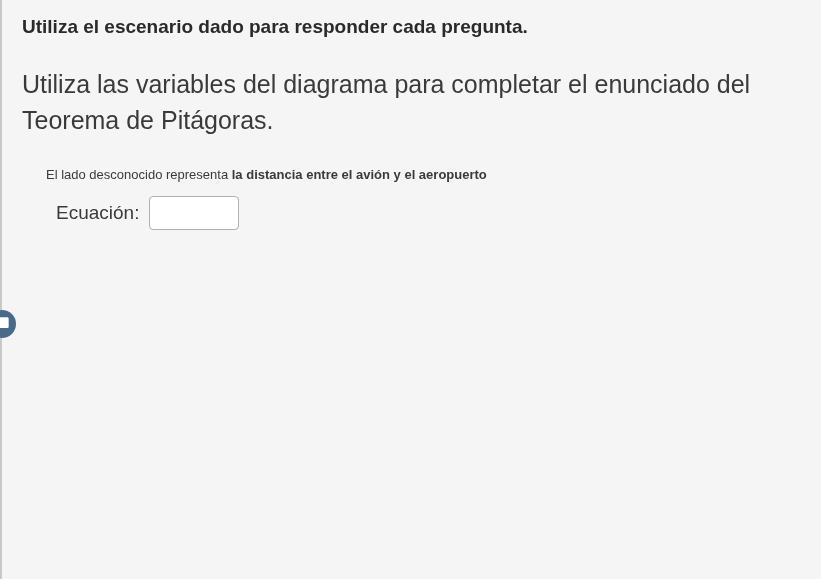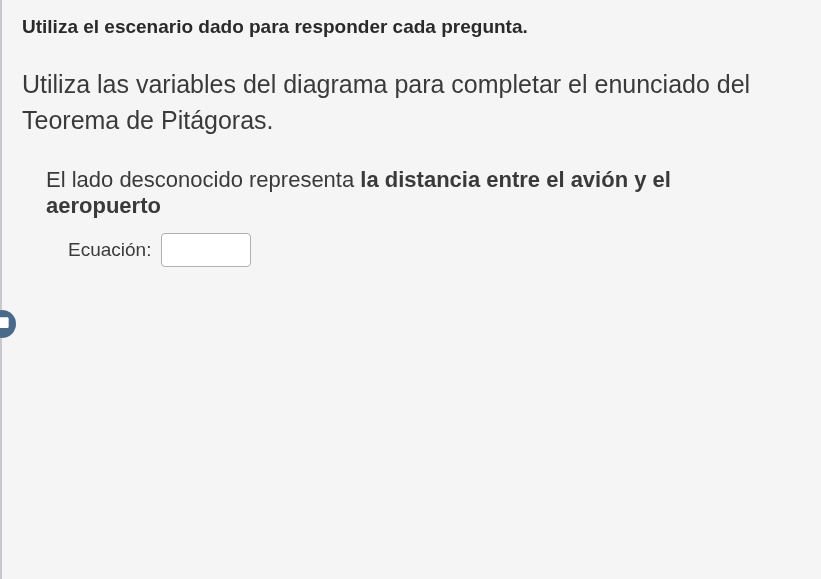--- a/index.html
+++ b/index.html
@@ -71,21 +71,21 @@
       width: 90px;
       height: 34px;
       border: 1.5px solid #b0b0b4;
       border-radius: 4px;
       background: #ffffff;
       font-size: 16px;
       padding: 4px 8px;
       outline: none;
     }
     .sub-instruction {
-      font-size: 22px;
+      font-size: 13px;
       color: #3a3a3a;
       margin-left: 24px;
       margin-bottom: 14px;
     }
     .bold-span {
       font-weight: bold;
     }
     .chat-icon {
       position: absolute;
       left: -14px;
@@ -108,21 +108,21 @@
       color: #3a3a3a;
       line-height: 1.4;
       margin-left: 24px;
       margin-bottom: 28px;
       margin-top: 30px;
     }
     .ecuacion-row {
       display: flex;
       align-items: center;
       gap: 10px;
-      margin-left: 46px;
+      margin-left: 34px;
     }
     .ecuacion-label {
       font-size: 19px;
       color: #3a3a3a;
     }
   </style>
 </head>
 <body>
 
 <div class="page">

